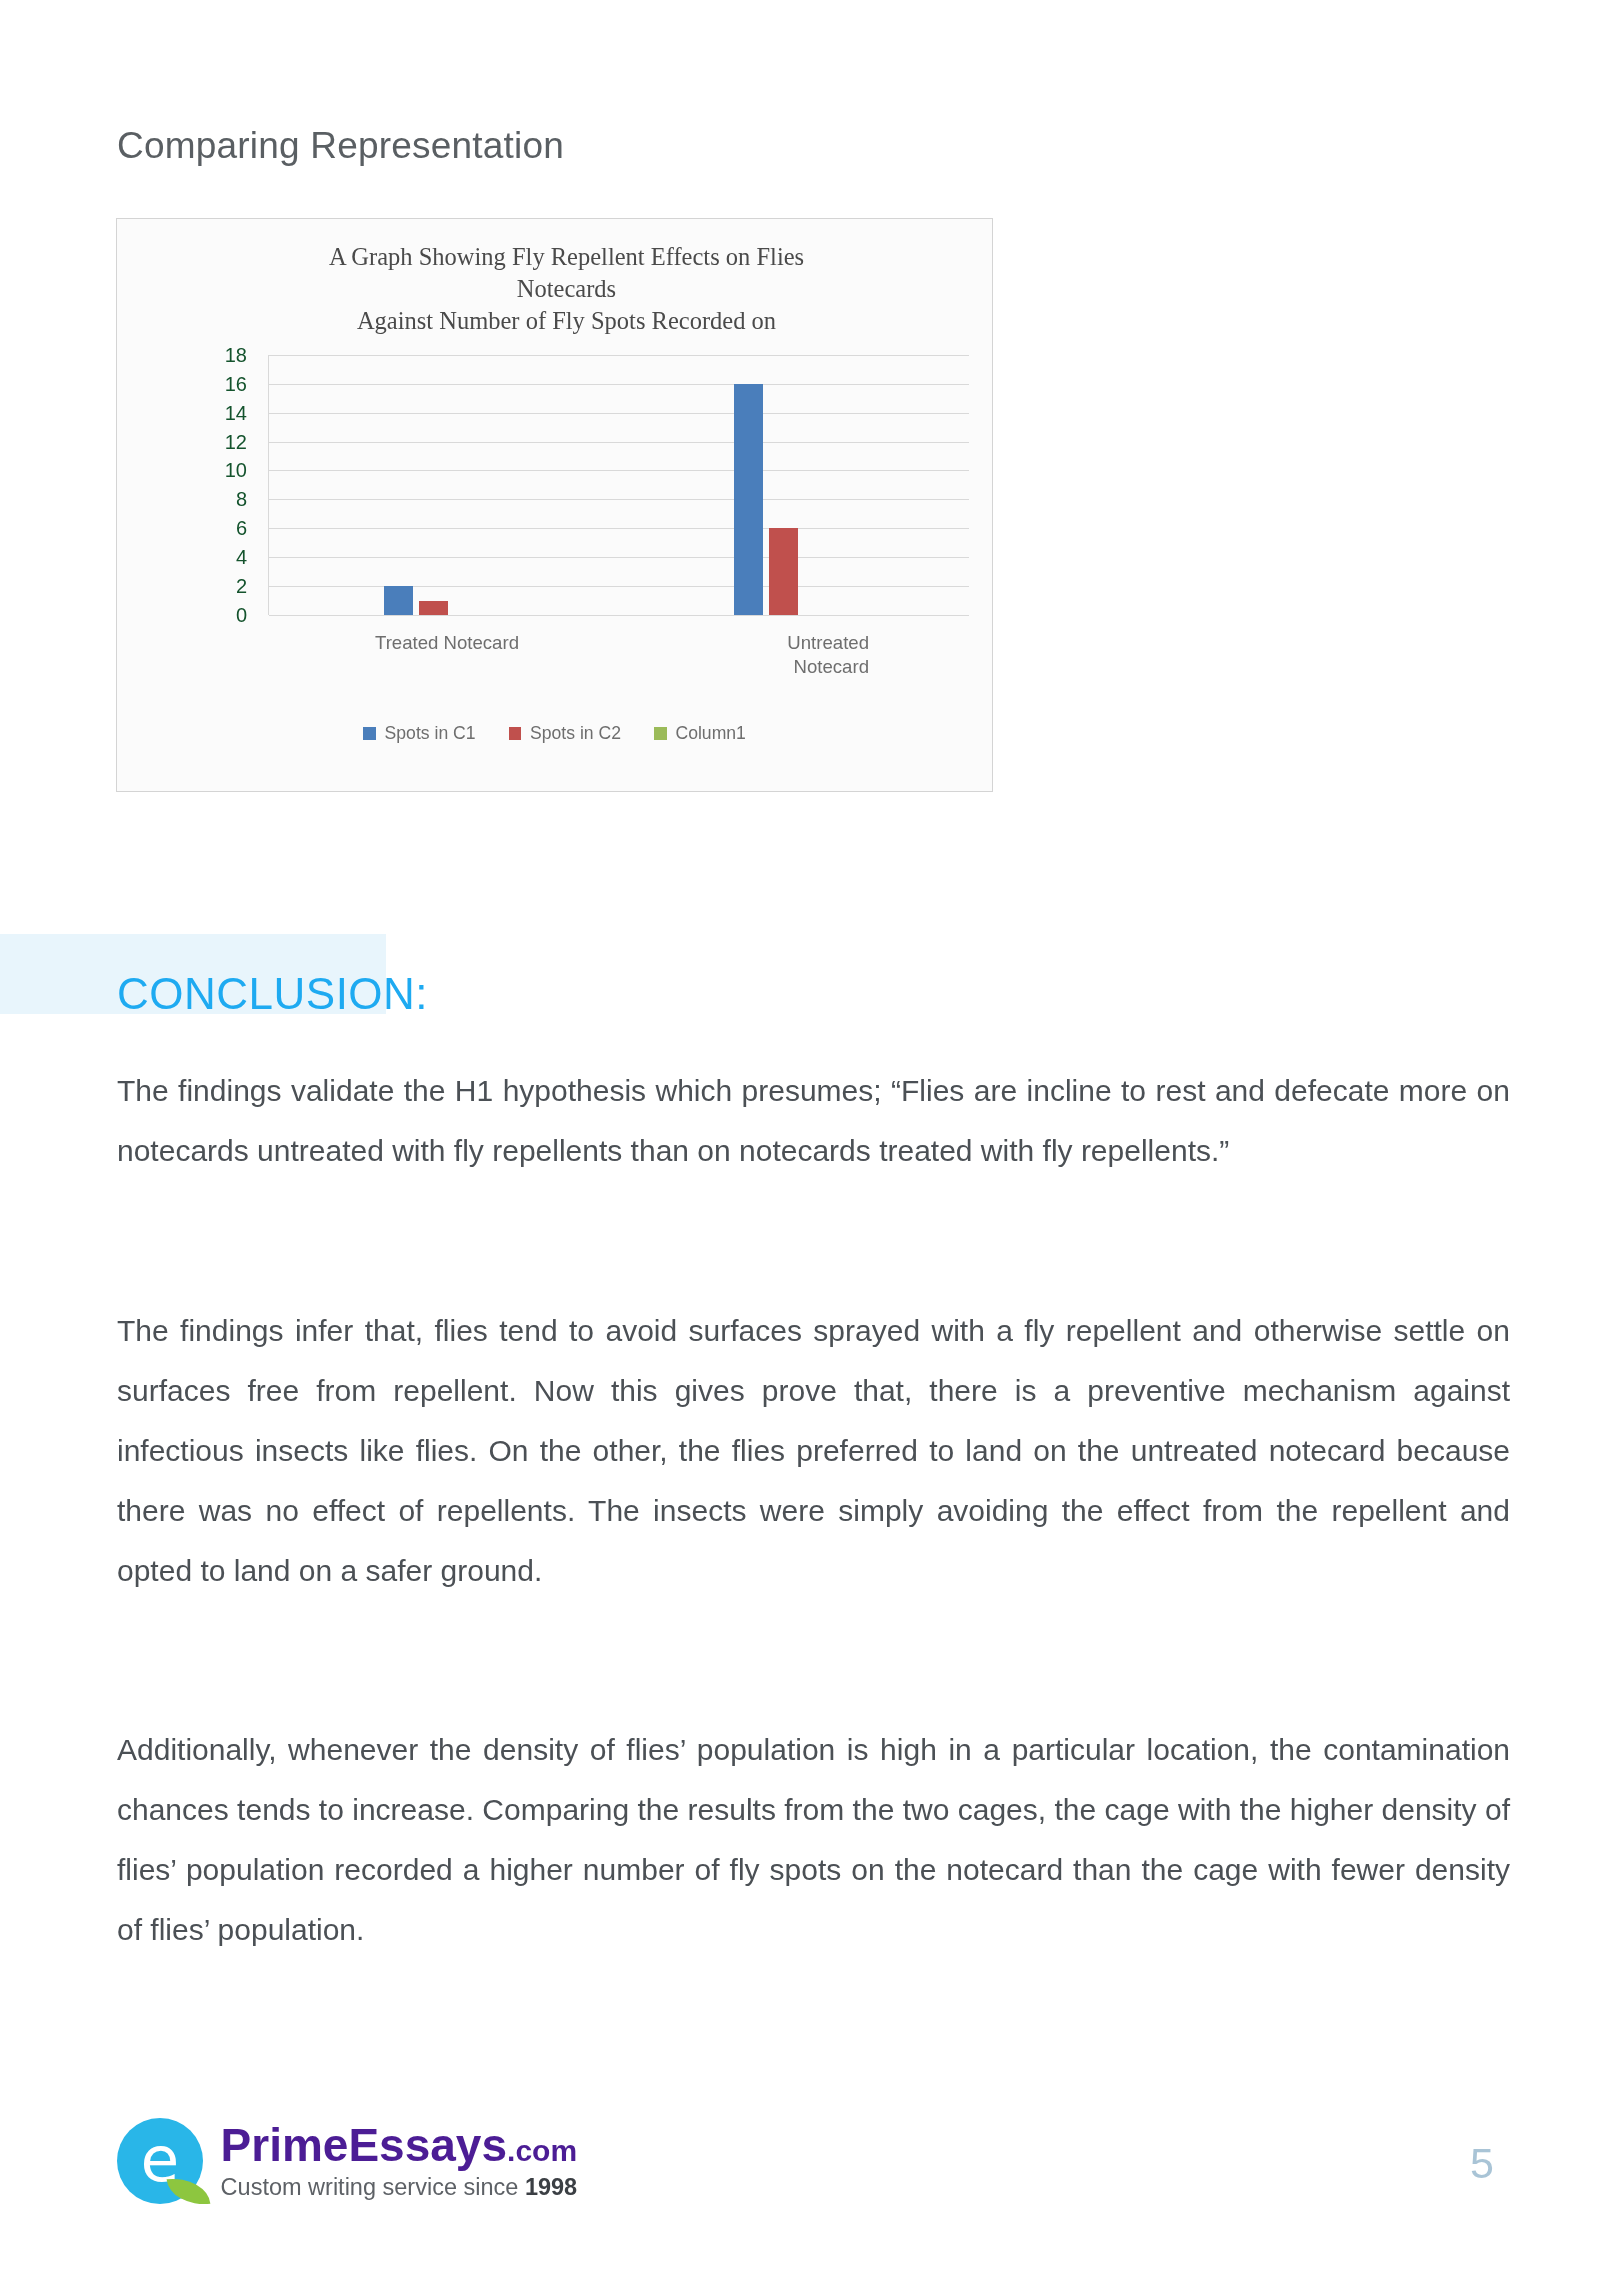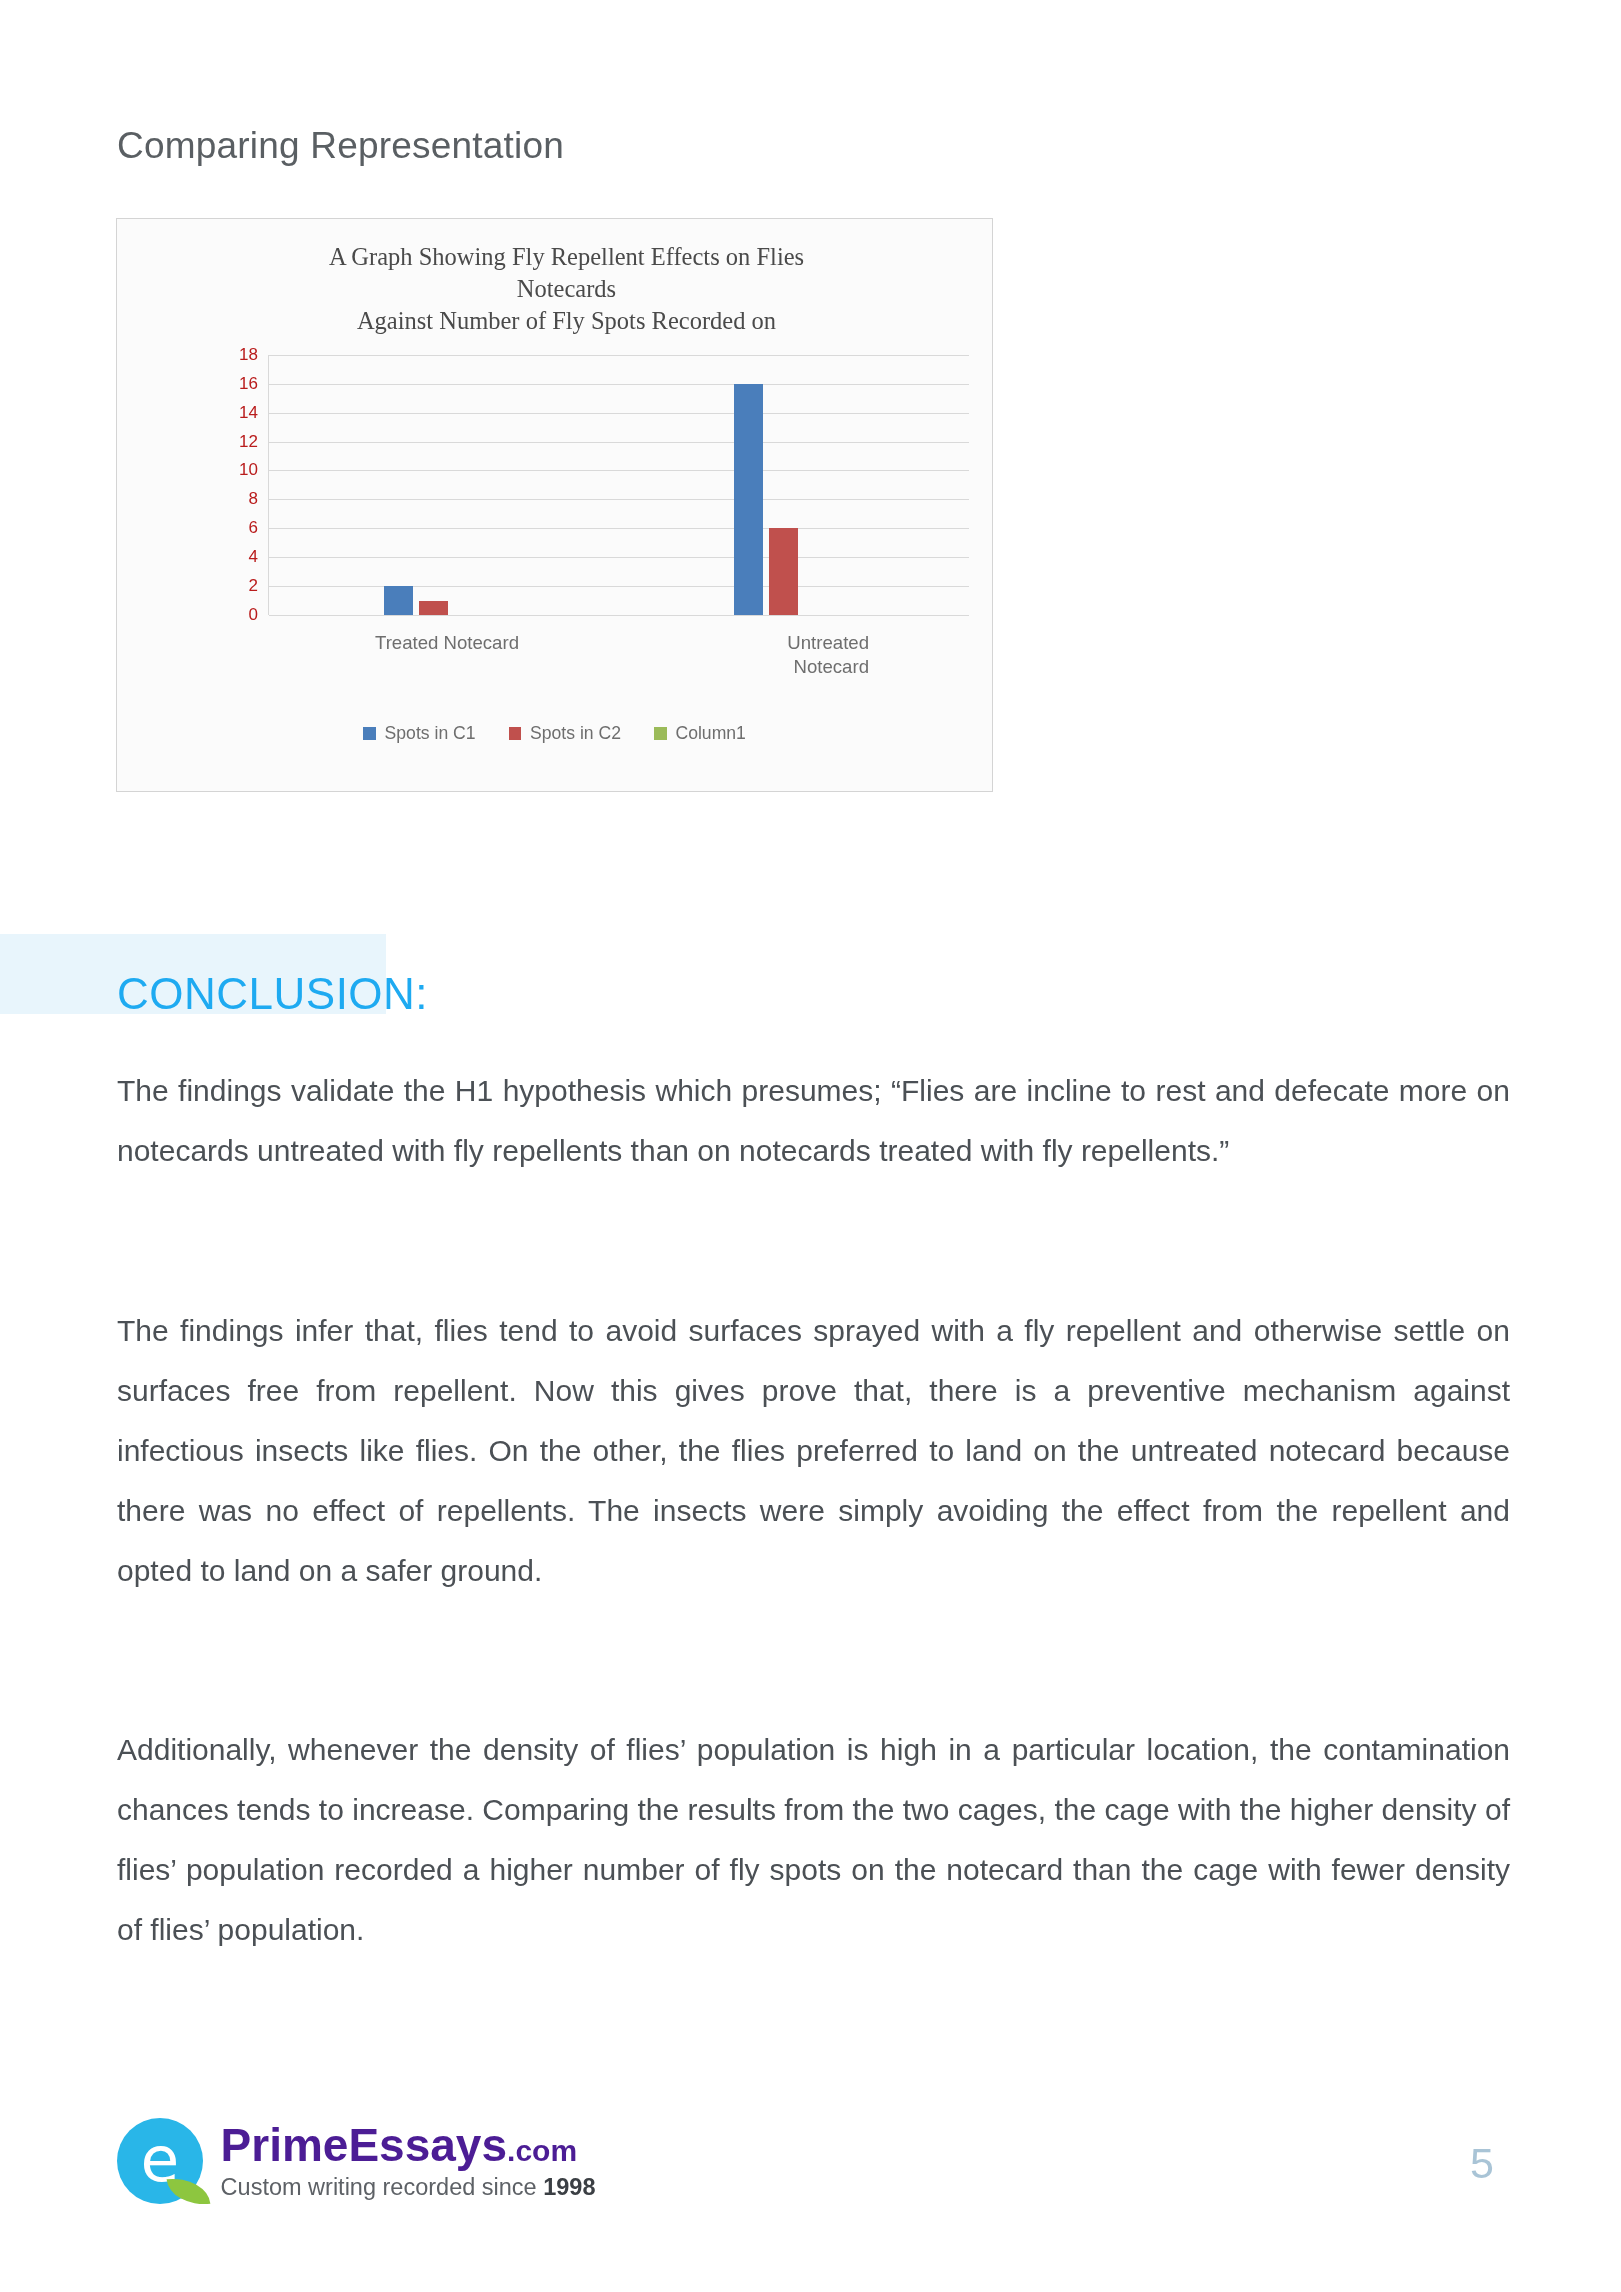--- a/index.html
+++ b/index.html
@@ -61,24 +61,24 @@
   .gridline {
     position: absolute;
     left: 0;
     width: 100%;
     height: 1px;
     background: #d9d9d9;
   }
   .ytick {
     position: absolute;
     right: 100%;
-    margin-right: 11px;
+    margin-right: 22px;
     transform: translateY(-50%);
-    font-size: 17px;
-    color: #b91c1c;
+    font-size: 20px;
+    color: #14532d;
     white-space: nowrap;
   }
   .bar {
     position: absolute;
     bottom: 0;
   }
   .bar.c1 { background: #4a7ebb; }
   .bar.c2 { background: #c0504d; }
 
   .xlabel {
@@ -326,19 +326,19 @@
   <div id="logo-mark">
     <div id="logo-circle"></div>
     <div id="logo-letter">e</div>
     <div id="logo-leaf"></div>
   </div>
   <div id="logo-wordmark-wrap">
     <div id="logo-wordmark">
       <span>PrimeEssays</span><span class="tld">.com</span>
     </div>
     <div id="logo-tagline">
-      <span>Custom writing recorded since </span><span class="year">1998</span>
+      <span>Custom writing service since </span><span class="year">1998</span>
     </div>
   </div>
 </div>
 
 <div id="page-number">5</div>
 
 
 </body></html>

